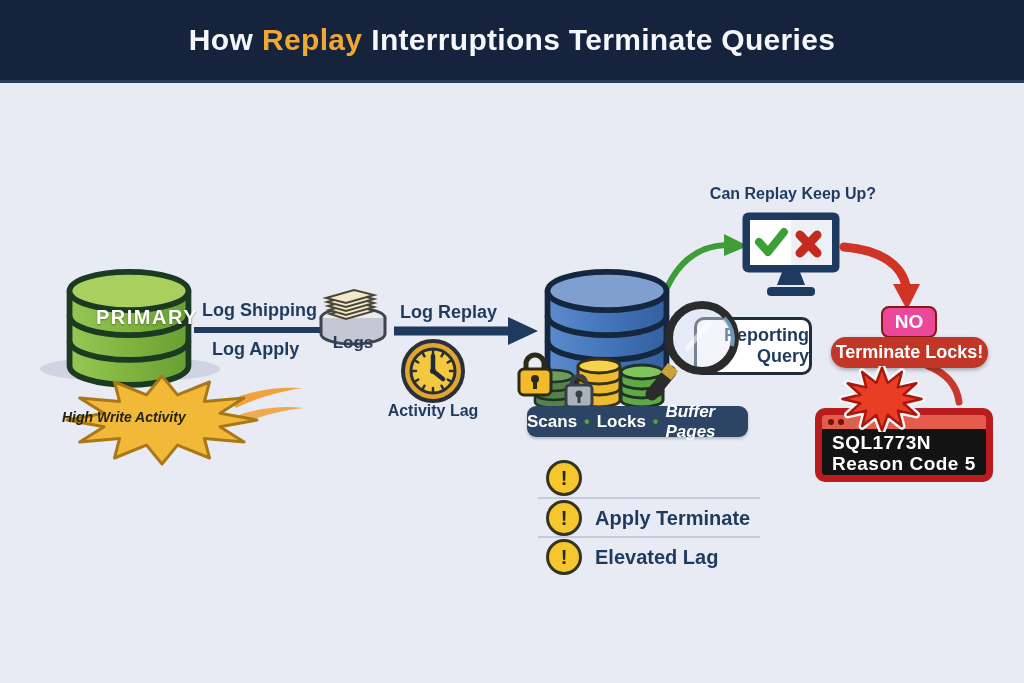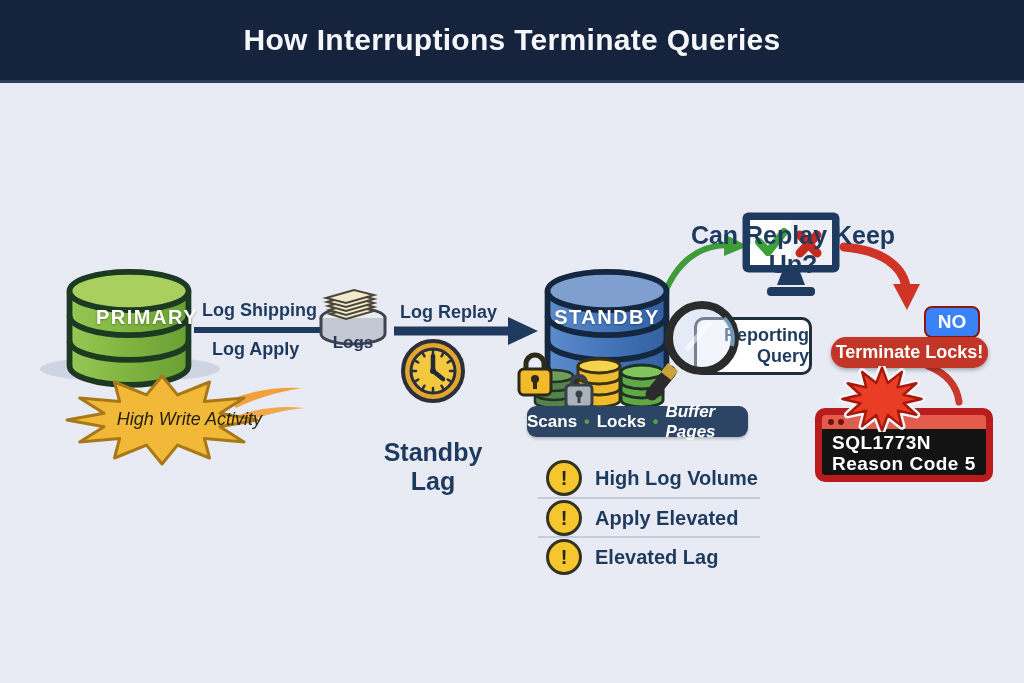--- a/index.html
+++ b/index.html
@@ -6,40 +6,40 @@
   #canvas{position:relative;width:1024px;height:683px;overflow:hidden;background:#e8ebf4;
           font-family:"Liberation Sans","DejaVu Sans",sans-serif;}
   .abs{position:absolute;}
   
   .header{left:0;top:0;width:1024px;height:80px;background:#16233d;border-bottom:3px solid #2c3c5e;
           display:flex;align-items:center;justify-content:center;z-index:10;}
   .title{font-size:30px;font-weight:bold;color:#f4f6fa;letter-spacing:.3px;display:flex;gap:9px;}
   .title .hl{color:#f0a832;}
   
   .flow-label{font-size:18px;font-weight:bold;color:#1e3a5f;text-align:left;z-index:4;}
-  .big-label{font-size:25px;font-weight:bold;color:#1e3a5f;text-align:center;z-index:4;margin-top:36px;}
+  .big-label{font-size:16px;font-weight:bold;color:#1e3a5f;text-align:center;z-index:4;}
   .db-label{font-size:20px;font-weight:bold;color:#ffffff;text-align:center;letter-spacing:1.5px;
             z-index:5;text-shadow:0 1px 2px rgba(0,0,0,.35);}
-  .burst-label{font-size:18px;font-weight:normal;font-style:italic;color:#23230f;text-align:right;z-index:6;}
+  .burst-label{font-size:14px;font-weight:bold;font-style:italic;color:#23230f;text-align:left;z-index:6;}
   .logs-label{font-size:17px;font-weight:bold;color:#2c3a55;text-align:center;z-index:5;}
   .shadow-ellipse{background:#cfd4e2;border-radius:50%;z-index:1;}
   .svg-layer{z-index:2;}
   .icon{z-index:3;}
   
   .bubble{left:694px;top:317px;width:112px;height:52px;background:#ffffff;border:3px solid #1f2d3d;
           border-radius:10px;display:flex;align-items:center;justify-content:center;text-align:right;
           font-size:18px;font-weight:bold;color:#1e3a5f;line-height:1.15;z-index:5;}
   
   .scans-bar{left:527px;top:406px;width:221px;height:31px;background:#2d4564;border-radius:9px;z-index:6;
              display:flex;align-items:center;justify-content:flex-start;gap:7px;
              font-size:17px;font-weight:bold;color:#ffffff;box-shadow:0 2px 3px rgba(0,0,0,.2);}
   .scans-bar .sep{color:#57a23f;font-size:16px;}
   .scans-bar .it{font-style:italic;}
   
-  .no-badge{left:924px;top:306px;width:52px;height:28px;background:#3b82f6;border:2px solid #871812;
+  .no-badge{left:881px;top:306px;width:52px;height:28px;background:#ec4899;border:2px solid #871812;
             border-radius:8px;display:flex;align-items:center;justify-content:center;
             font-size:19px;font-weight:bold;color:#fff;z-index:6;}
   .terminate-pill{left:831px;top:337px;width:157px;height:31px;background:#c13627;border-radius:15px;
             display:flex;align-items:center;justify-content:center;font-size:18px;font-weight:bold;
             color:#fff;z-index:6;box-shadow:0 2px 4px rgba(0,0,0,.3);}
   
   .terminal{left:815px;top:408px;width:178px;height:74px;background:#131313;border:7px solid #b91c1c;
             border-radius:10px;box-sizing:border-box;z-index:5;overflow:hidden;}
   .term-bar{height:14px;background:#e65c4c;display:flex;align-items:center;gap:4px;padding-left:6px;}
   .term-dot{width:6px;height:6px;border-radius:50%;}
@@ -54,20 +54,21 @@
   .warn-div{height:2px;background:#c6cdda;z-index:3;}
 </style>
 </head>
 <body>
 
 <div id="canvas">
 
   <div class="abs header">
     <div class="title">
       <span>How</span>
+      <span class="hl">Replay</span>
       <span>Interruptions Terminate Queries</span>
     </div>
   </div>
 
   <svg class="abs svg-layer" style="left:0;top:0;" width="1024" height="683" viewBox="0 0 1024 683">
 
     <line x1="194" y1="330" x2="326" y2="330" stroke="#1e3a5f" stroke-width="6"></line>
 
     <line x1="394" y1="331" x2="508" y2="331" stroke="#1e3a5f" stroke-width="9"></line>
     <polygon points="508,317 538,331 508,345" fill="#1e3a5f"></polygon>
@@ -139,36 +140,35 @@
         <line x1="18.3" y1="24.5" x2="15.2" y2="22.7"></line>
       <line x1="24.5" y1="18.3" x2="22.7" y2="15.2"></line>
         <line x1="33" y1="16" x2="33" y2="12.5"></line>
       <line x1="41.5" y1="18.3" x2="43.3" y2="15.2"></line>
         <line x1="47.7" y1="24.5" x2="50.8" y2="22.7"></line>
     </g>
     <line x1="33" y1="33" x2="33" y2="18" stroke="#1f2a3a" stroke-width="4.5" stroke-linecap="round"></line>
     <line x1="33" y1="33" x2="43" y2="41" stroke="#1f2a3a" stroke-width="4.5" stroke-linecap="round"></line>
     <circle cx="33" cy="33" r="3" fill="#1f2a3a"></circle>
   </svg>
-  <div class="abs big-label" style="left:374px;top:402px;width:118px;">Standby Lag</div>
+  <div class="abs big-label" style="left:374px;top:402px;width:118px;">Activity Lag</div>
 
   <svg class="abs icon" style="left:538px;top:266px;" width="138" height="140" viewBox="0 0 140 146">
     <defs>
       <linearGradient id="gradBlue" x1="0" y1="0" x2="1" y2="0">
         <stop offset="0" stop-color="#5d8ccd"></stop>
           <stop offset="0.55" stop-color="#4173b8"></stop>
           <stop offset="1" stop-color="#335f9e"></stop>
       </linearGradient>
     </defs>
     <path d="M8,26 L8,104 A62,20 0 0 0 132,104 L132,26" fill="url(#gradBlue)" stroke="#14273f" stroke-width="6"></path>
     <path d="M8,52 A62,20 0 0 0 132,52" fill="none" stroke="#14273f" stroke-width="6"></path>
     <path d="M8,78 A62,20 0 0 0 132,78" fill="none" stroke="#14273f" stroke-width="6"></path>
     <ellipse cx="70" cy="26" rx="62" ry="20" fill="#7f9fd0" stroke="#14273f" stroke-width="6"></ellipse>
   </svg>
-  <div class="abs db-label" style="left:538px;top:306px;width:138px;">STANDBY</div>
 
   <svg class="abs" style="left:510px;top:342px;z-index:4;" width="156" height="74" viewBox="0 0 156 74">
 
     <path d="M25,34 v26 a19,6 0 0 0 38,0 v-26" fill="#55814a" stroke="#1e3326" stroke-width="2.5"></path>
     <path d="M25,43 a19,6 0 0 0 38,0" fill="none" stroke="#1e3326" stroke-width="2.5"></path>
     <path d="M25,52 a19,6 0 0 0 38,0" fill="none" stroke="#1e3326" stroke-width="2.5"></path>
     <ellipse cx="44" cy="34" rx="19" ry="6" fill="#6f9c5d" stroke="#1e3326" stroke-width="2.5"></ellipse>
 
     <g>
       <path d="M16,27 v-5 a9,9 0 0 1 18,0 v5" fill="none" stroke="#2e2a18" stroke-width="5"></path>
@@ -240,28 +240,27 @@
 
   <svg class="abs" style="left:834px;top:366px;z-index:8;" width="96" height="66" viewBox="0 0 100 80">
     <polygon points="98,40 76.1,45.2 91.6,59 69.1,54.1 74,72.9 57,59.3 50,78 43,59.3 26,72.9 30.9,54.1 8.4,59 23.9,45.2 2,40 23.9,34.8 8.4,21 30.9,25.9 26,7.1 43,20.7 50,2 57,20.7 74,7.1 69.1,25.9 91.6,21 76.1,34.8" fill="none" stroke="#f3f5f9" stroke-width="9" stroke-linejoin="round"></polygon>
     <polygon points="98,40 76.1,45.2 91.6,59 69.1,54.1 74,72.9 57,59.3 50,78 43,59.3 26,72.9 30.9,54.1 8.4,59 23.9,45.2 2,40 23.9,34.8 8.4,21 30.9,25.9 26,7.1 43,20.7 50,2 57,20.7 74,7.1 69.1,25.9 91.6,21 76.1,34.8" fill="#ea3d26" stroke="#a8170b" stroke-width="3" stroke-linejoin="round"></polygon>
   </svg>
 
   <div class="abs warn-row" style="top:461px;">
     <span class="warn-circle">
       <span>!</span>
     </span>
-    <span class="warn-text">High Log Volume</span>
   </div>
   <div class="abs warn-div" style="left:538px;top:497px;width:222px;"></div>
   <div class="abs warn-row" style="top:501px;">
     <span class="warn-circle">
       <span>!</span>
     </span>
-    <span class="warn-text">Apply Elevated</span>
+    <span class="warn-text">Apply Terminate</span>
   </div>
   <div class="abs warn-div" style="left:538px;top:536px;width:222px;"></div>
   <div class="abs warn-row" style="top:540px;">
     <span class="warn-circle">
       <span>!</span>
     </span>
     <span class="warn-text">Elevated Lag</span>
   </div>
 
 </div>

